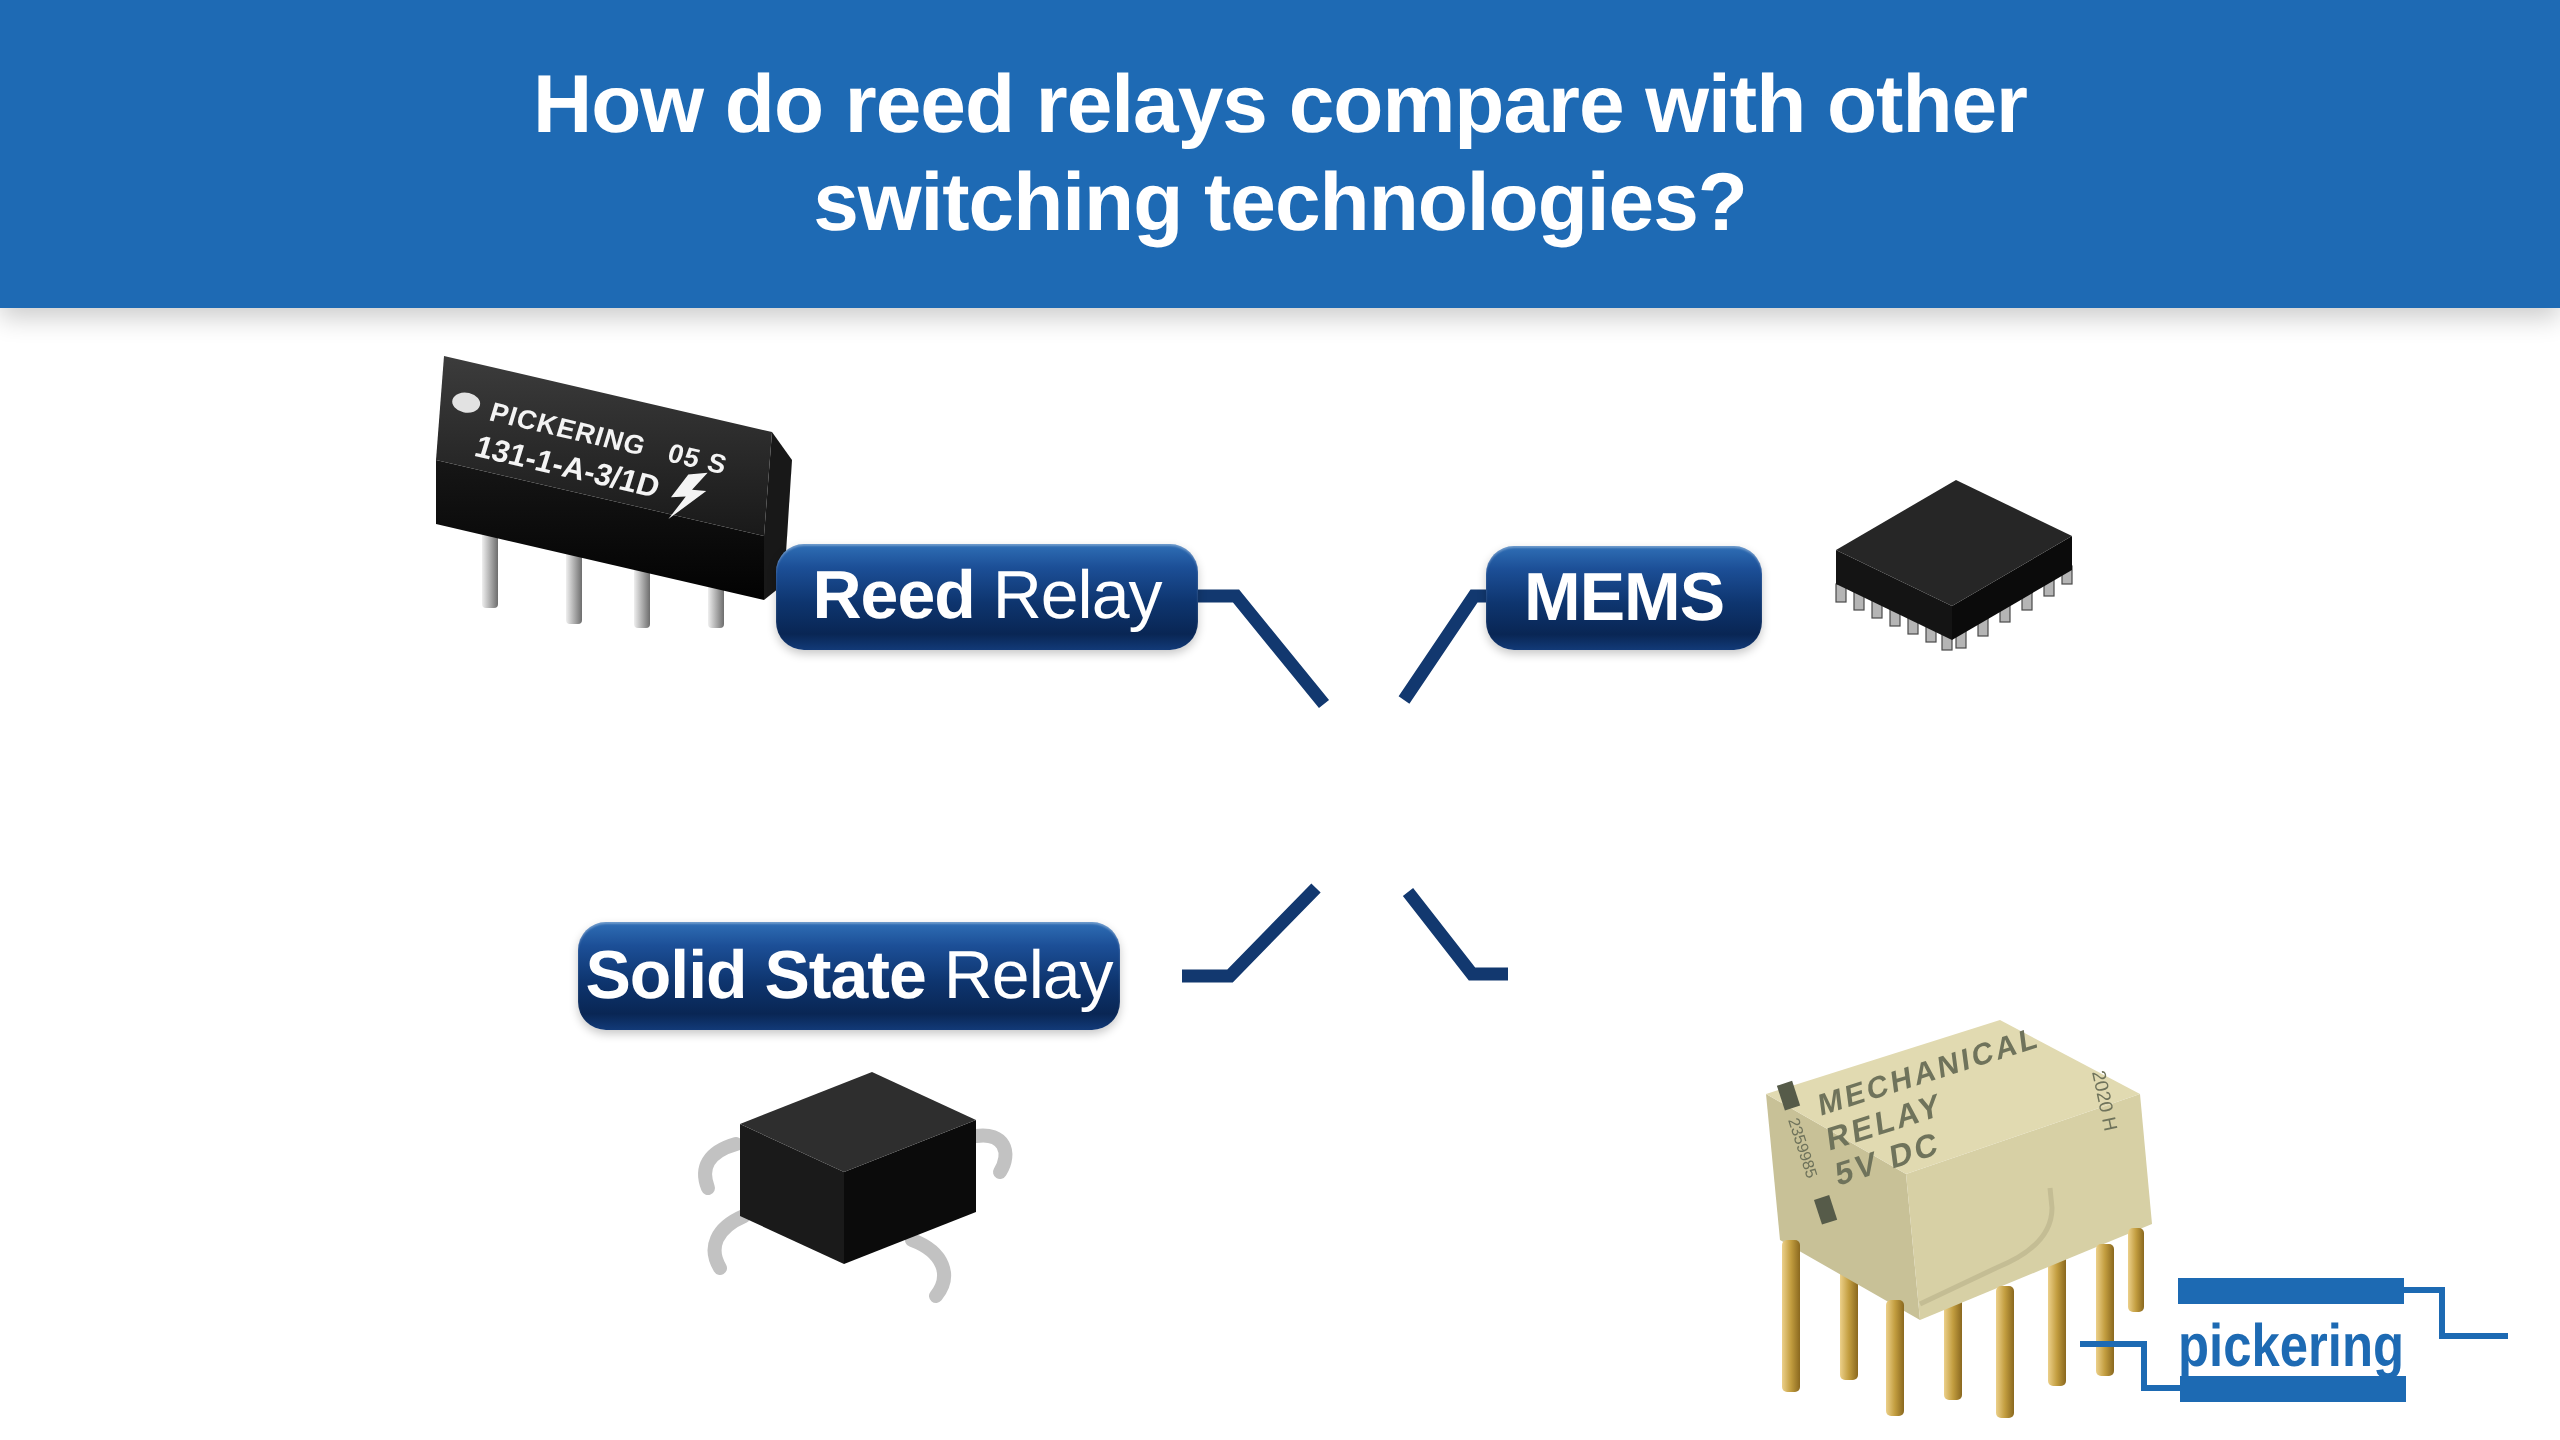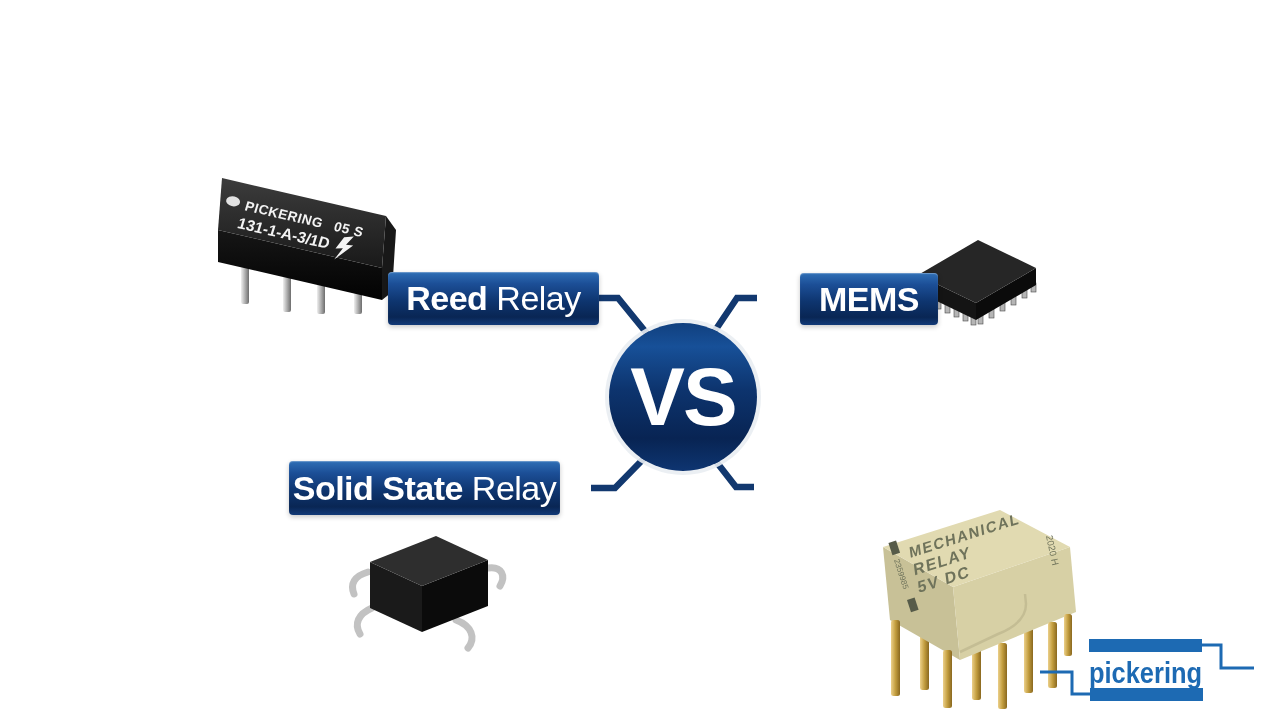--- a/index.html
+++ b/index.html
@@ -11,57 +11,58 @@
     position:absolute;left:0;top:0;width:1280px;height:154px;background:#1e6ab4;
     box-shadow:0 5px 12px rgba(0,0,0,.20);
     display:flex;flex-direction:column;align-items:center;justify-content:center;z-index:5;
   }
   .title-line{
     color:#ffffff;font-weight:bold;font-size:41px;line-height:49px;text-align:center;
     letter-spacing:-0.5px;
   }
   .tech-label{
     position:absolute;display:flex;align-items:center;justify-content:center;
-    color:#ffffff;font-size:34px;letter-spacing:-0.5px;border-radius:4px;white-space:pre;
+    color:#ffffff;font-size:34px;letter-spacing:-0.5px;border-radius:14px;white-space:pre;
     background:linear-gradient(180deg,#2f6fb6 0%,#1c4f97 22%,#0e356f 55%,#092654 85%,#123a78 100%);
     box-shadow:inset 0 1px 1px rgba(255,255,255,.30), 0 2px 5px rgba(0,0,0,.22);
     z-index:3;
   }
   .tech-label .b{font-weight:bold;}
   .label-reed{left:388px;top:272px;width:211px;height:53px;}
-  .label-mems{left:800px;top:273px;width:138px;height:52px;}
+  .label-mems{left:743px;top:273px;width:138px;height:52px;}
   .label-ssr{left:289px;top:461px;width:271px;height:54px;}
   .label-emr{left:753px;top:458px;width:149px;height:56px;}
   .vs-circle{
     position:absolute;left:609px;top:323px;width:148px;height:148px;border-radius:50%;
     background:linear-gradient(180deg,#11407f 0%,#175098 16%,#0d346e 45%,#082453 78%,#0e3571 100%);
     color:#ffffff;display:flex;align-items:center;justify-content:center;
     font-size:82px;font-weight:bold;letter-spacing:-2px;z-index:4;
     box-shadow:0 0 0 4px rgba(233,237,242,.9);
   }
   .connectors{position:absolute;left:0;top:0;z-index:2;}
   .product{position:absolute;z-index:1;}
   .logo{position:absolute;left:1032px;top:620px;z-index:2;}
 </style>
 </head>
 <body>
 
 <div class="stage">
 
+  <div class="header">
+    <div class="title-line">How do reed relays compare with other</div>
+    <div class="title-line">switching technologies?</div>
+  </div>
 
   <svg class="connectors" width="1280" height="720">
     <polyline points="598,298 618,298 662,352" fill="none" stroke="#12386f" stroke-width="6.5"></polyline>
     <polyline points="757,298 737,298 702,350" fill="none" stroke="#12386f" stroke-width="6.5"></polyline>
     <polyline points="591,488 615,488 658,444" fill="none" stroke="#12386f" stroke-width="6.5"></polyline>
     <polyline points="754,487 736,487 704,446" fill="none" stroke="#12386f" stroke-width="6.5"></polyline>
   </svg>
 
-  <div class="vs-circle">
-    <span>VS</span>
-  </div>
 
   <div class="tech-label label-reed">
     <span class="b">Reed</span><span> Relay</span>
   </div>
   <div class="tech-label label-mems">
     <span class="b">MEMS</span><span></span>
   </div>
   <div class="tech-label label-ssr">
     <span class="b">Solid State</span><span> Relay</span>
   </div>

